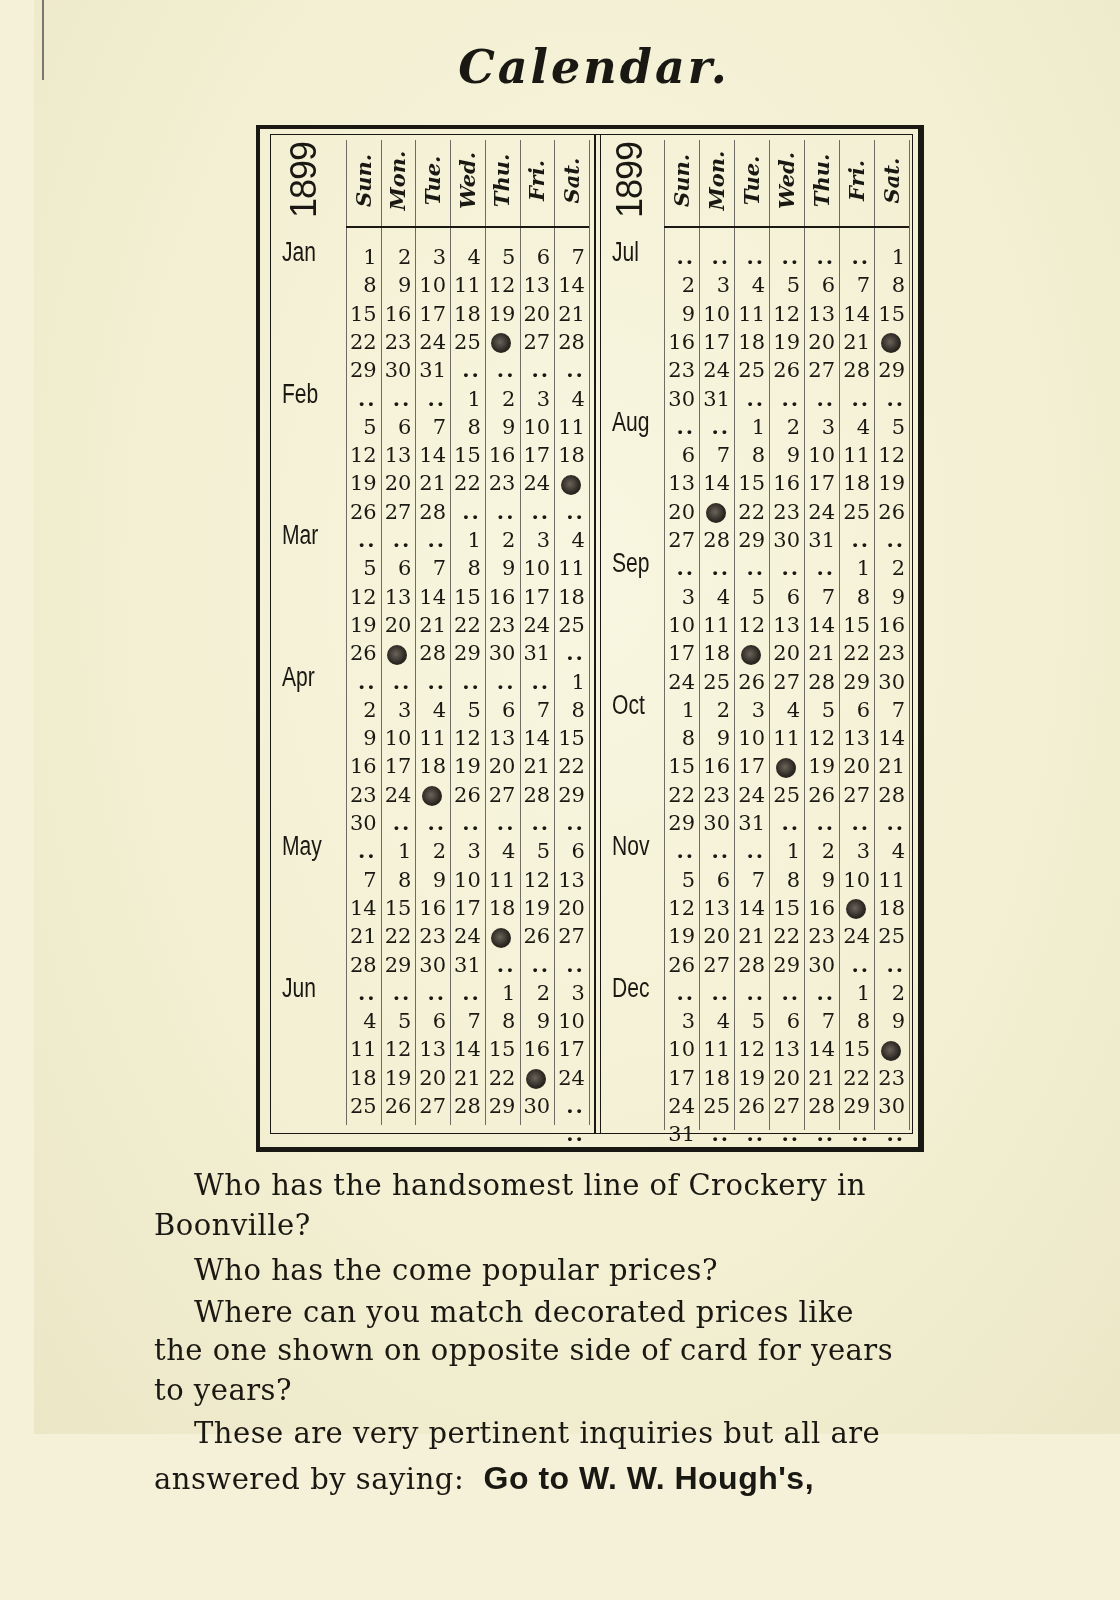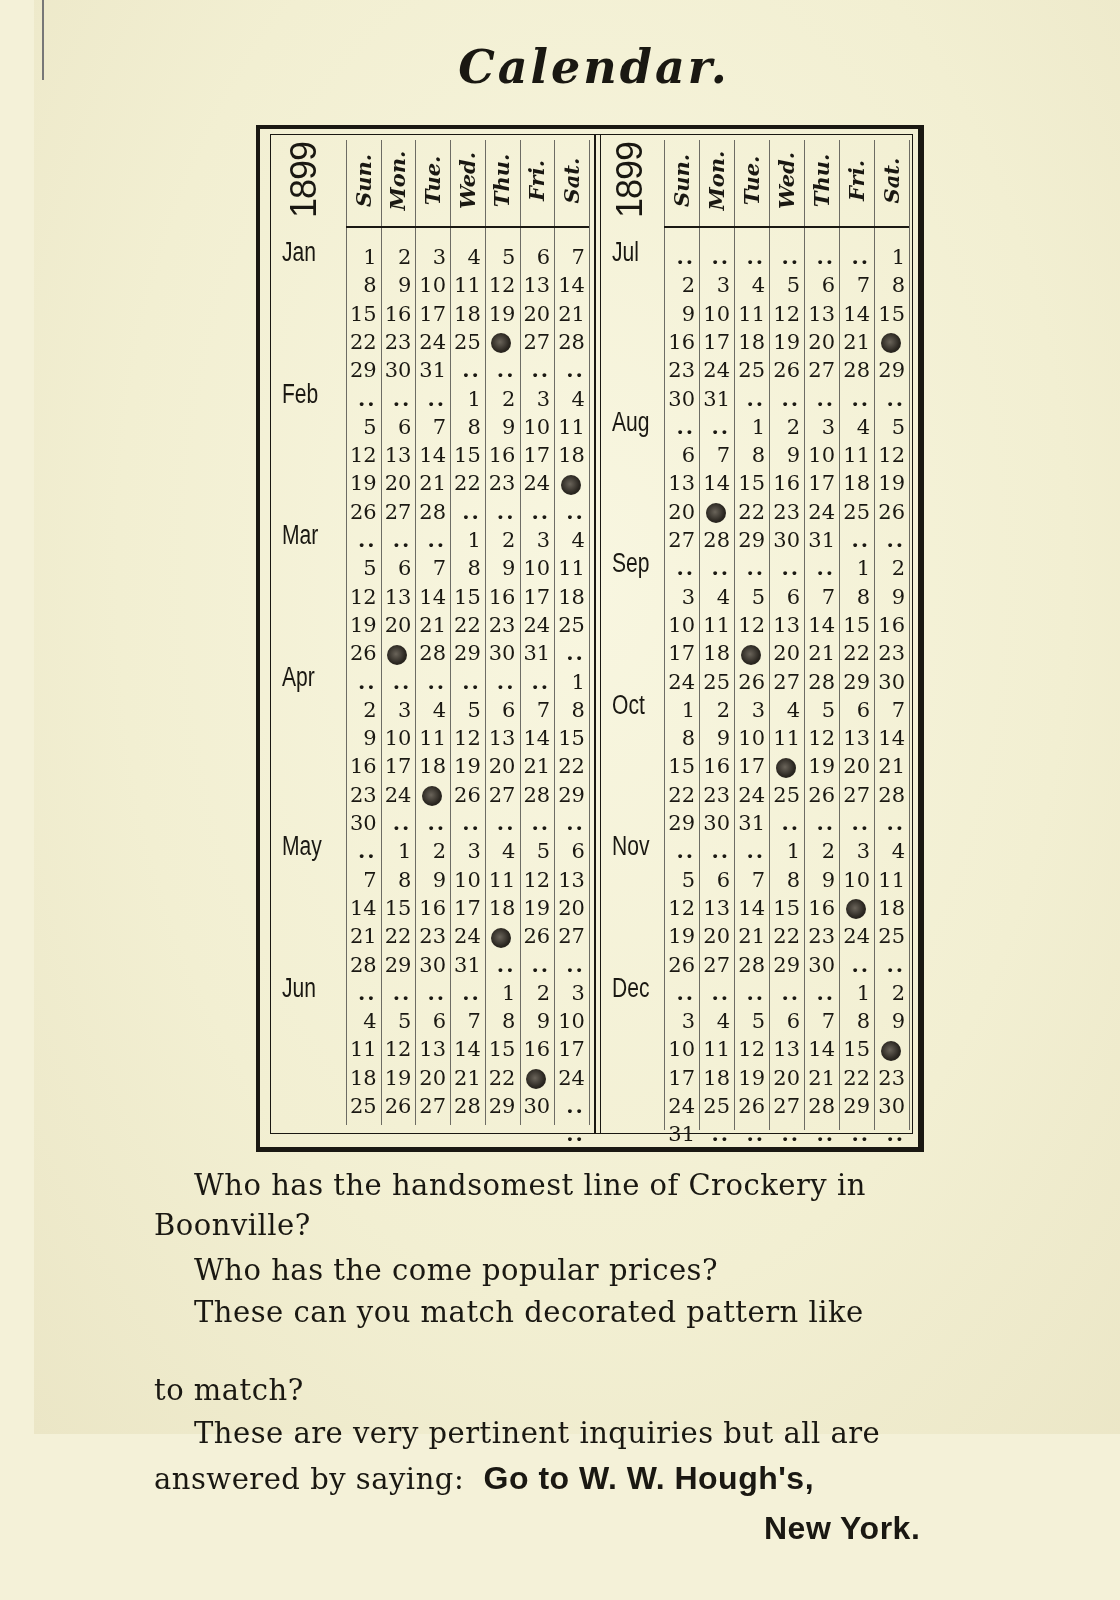--- a/index.html
+++ b/index.html
@@ -564,18 +564,18 @@
       <div class="cell dots" style="left:700px;top:1120.3000000000002px;width:31px;">..</div>
       <div class="cell dots" style="left:735px;top:1120.3000000000002px;width:31px;">..</div>
       <div class="cell dots" style="left:770px;top:1120.3000000000002px;width:31px;">..</div>
       <div class="cell dots" style="left:805px;top:1120.3000000000002px;width:31px;">..</div>
       <div class="cell dots" style="left:840px;top:1120.3000000000002px;width:31px;">..</div>
     </div>
 
   <div class="ad" style="top:1205px"><span>Boonville?</span></div>
   <div class="ad" style="top:1165px;text-indent:40px"><span>Who has the handsomest line of Crockery in</span></div>
   <div class="ad" style="top:1250px;text-indent:40px"><span>Who has the come popular prices?</span></div>
-  <div class="ad" style="top:1292px;text-indent:40px"><span>These can you match decorated pattern like</span></div>
-  <div class="ad" style="top:1370px"><span>to match?</span></div>
+  <div class="ad" style="top:1292px;text-indent:40px"><span>Where can you match decorated prices like</span></div>
+  <div class="ad" style="top:1330px"><span>the one shown on opposite side of card for years</span></div>
+  <div class="ad" style="top:1370px"><span>to years?</span></div>
   <div class="ad" style="top:1458px"><span>answered by saying:</span>&nbsp;&nbsp;<span class="bold" style="font-size:32px">Go to W. W. Hough's,</span></div>
   <div class="ad" style="top:1413px;text-indent:40px"><span>These are very pertinent inquiries but all are</span></div>
-  <div class="ad bold" style="top:1508px;left:730px;width:300px;font-size:32px">New York.</div>
 </div>
 
 </body></html>

